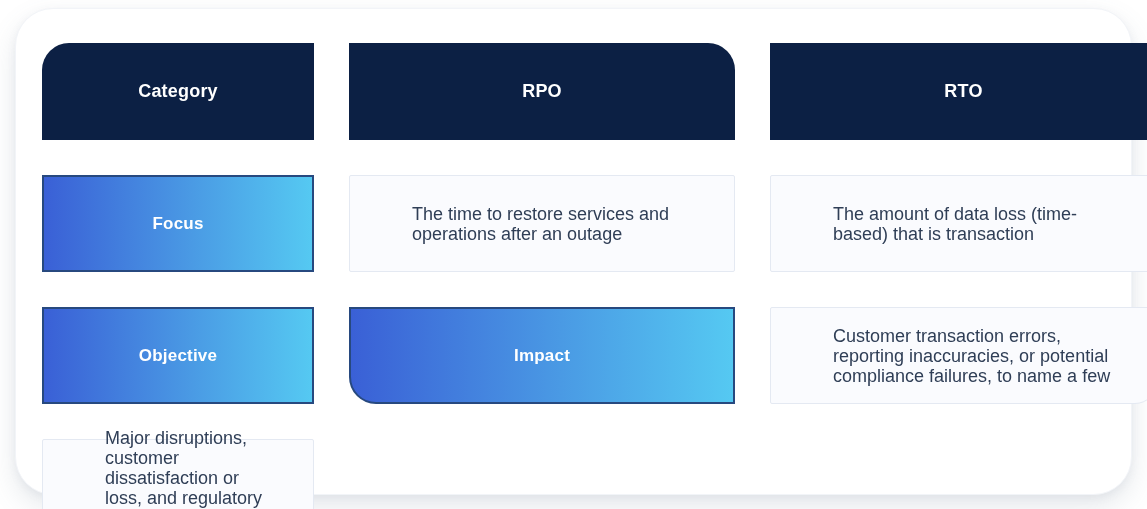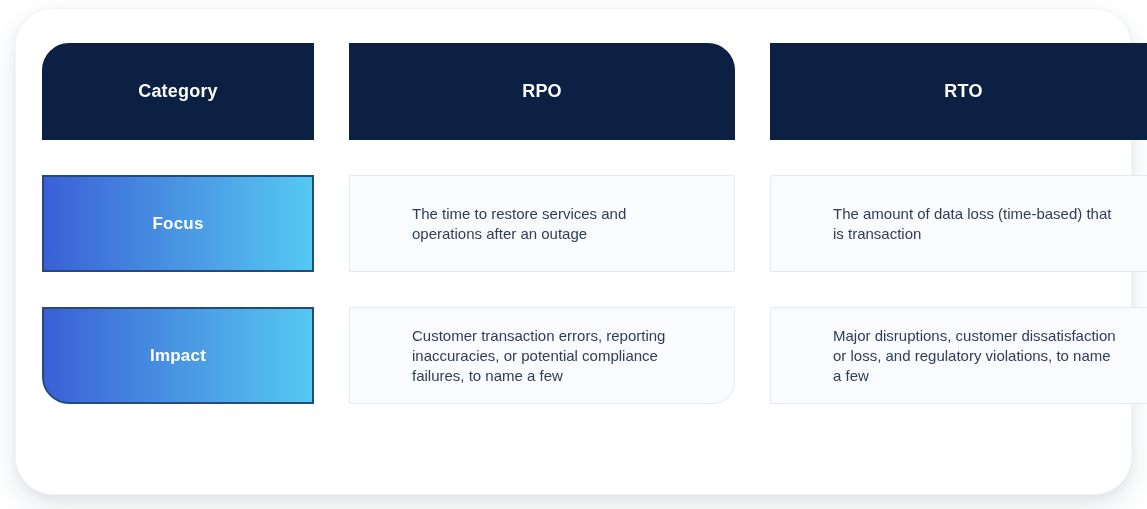--- a/index.html
+++ b/index.html
@@ -56,21 +56,21 @@
     align-items: center;
     justify-content: center;
   }
   .label-cell.bl { border-bottom-left-radius: 27px; }
 
   .body-cell {
     background: #fafbfe;
     border: 1px solid #e4e9f2;
     border-radius: 2px;
     color: #2f3e56;
-    font-size: 15px;
+    font-size: 18px;
     line-height: 20px;
     display: flex;
     align-items: center;
     padding: 0 40px 0 62px;
   }
   .body-cell.br { border-bottom-right-radius: 22px; }
 </style>
 </head>
 <body>
 
@@ -79,20 +79,21 @@
     <div class="grid">
 
       <div class="hcell tl">Category</div>
       <div class="hcell tr">RPO</div>
       <div class="hcell">RTO</div>
 
       <div class="label-cell">Focus</div>
       <div class="body-cell">The time to restore services and operations after an outage</div>
       <div class="body-cell">The amount of data loss (time-based) that is transaction</div>
 
+      <div class="label-cell">Objective</div>
 
       <div class="label-cell bl">Impact</div>
       <div class="body-cell br">Customer transaction errors, reporting inaccuracies, or potential compliance failures, to name a few</div>
       <div class="body-cell">Major disruptions, customer dissatisfaction or loss, and regulatory violations, to name a few</div>
 
     </div>
   </div>
 </div>
 
 </body></html>

